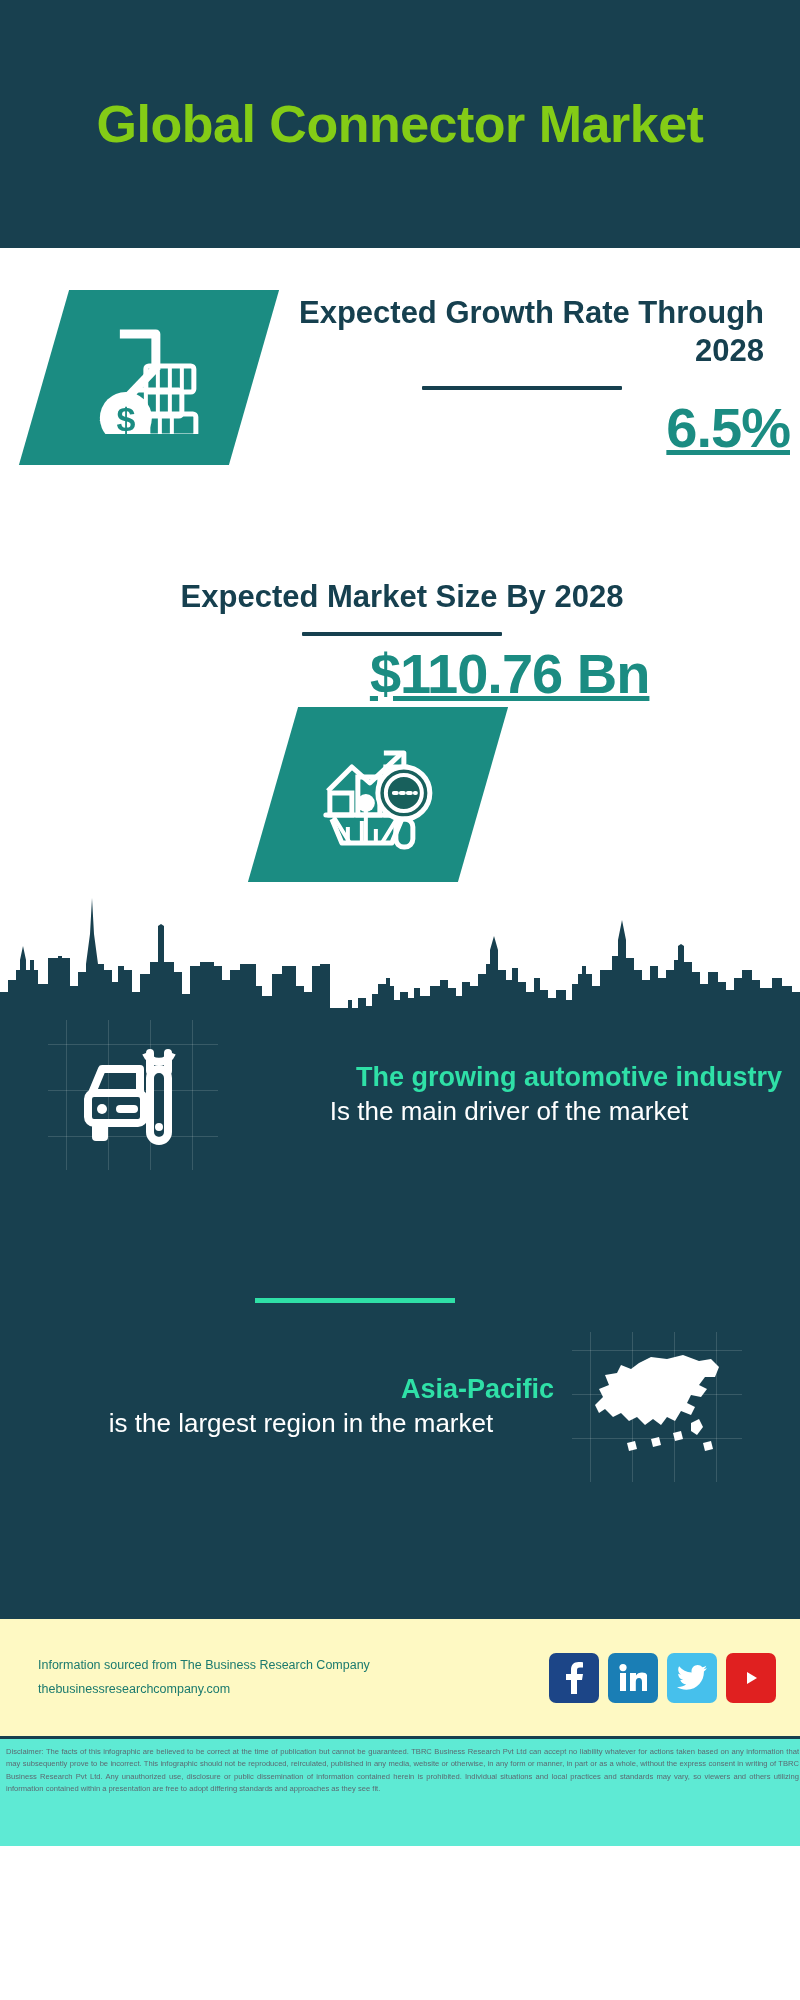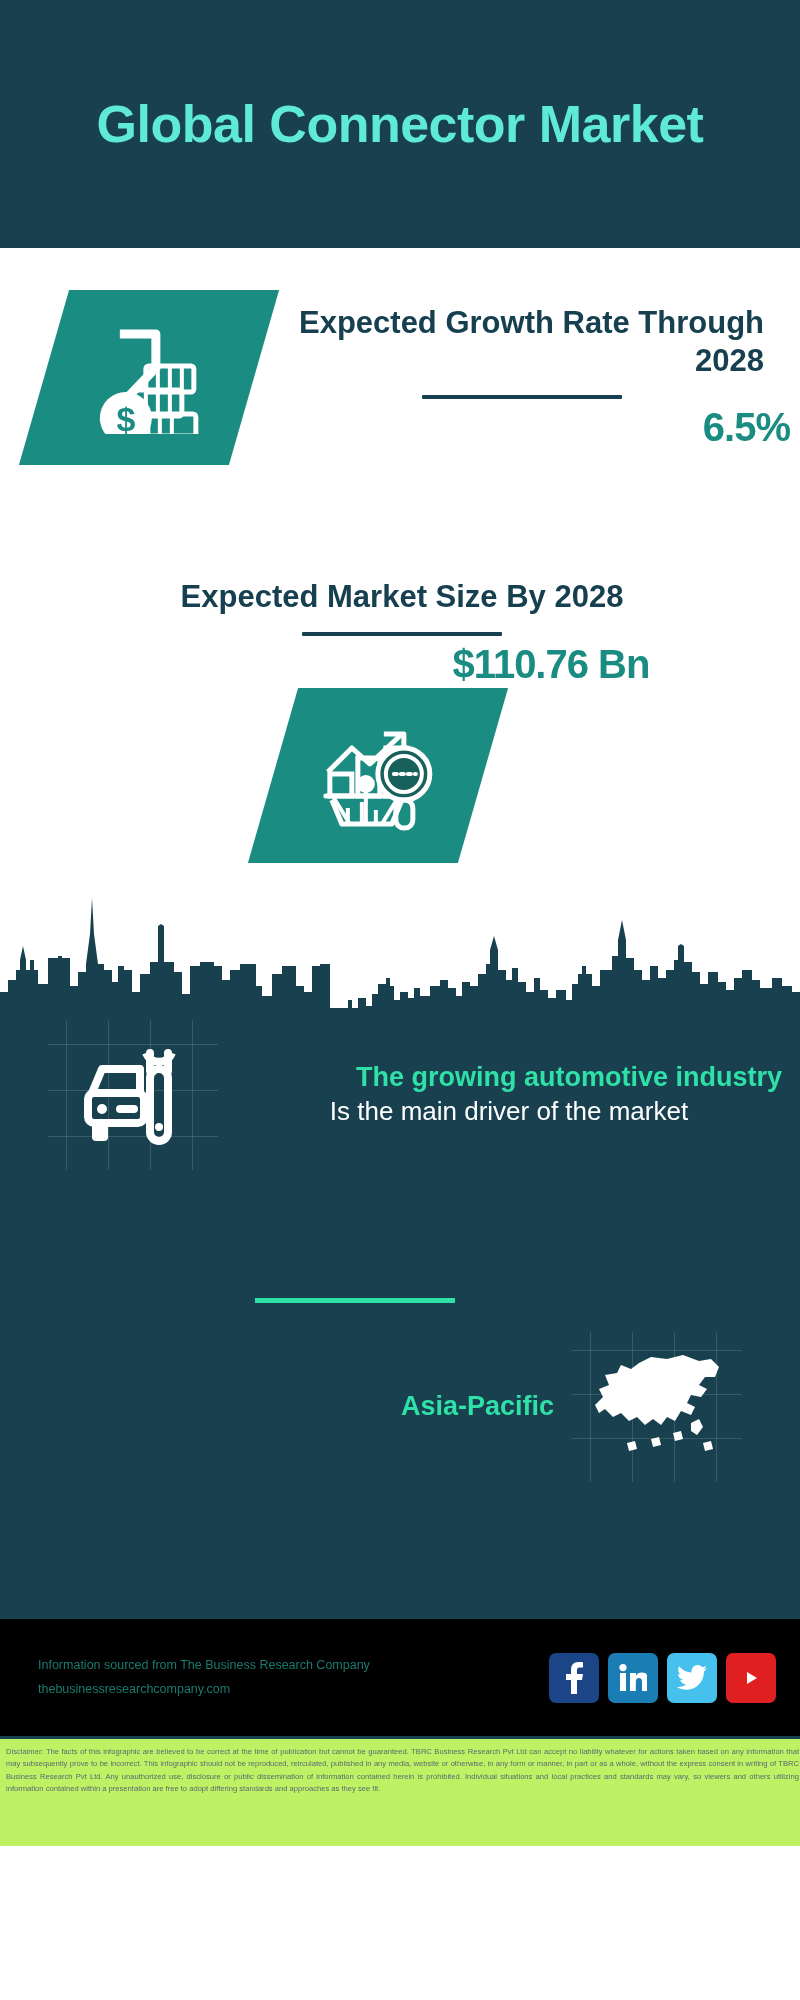--- a/index.html
+++ b/index.html
@@ -14,21 +14,21 @@
 
   
   .header{
     width:800px; height:248px;
     background:#18404f;
     display:flex; align-items:center; justify-content:center;
     text-align:center;
   }
   .header h1{
     font-size:52px; line-height:1.12; font-weight:bold;
-    color:#5eead4; letter-spacing:-0.5px;
+    color:#84cc16; letter-spacing:-0.5px;
     max-width:640px;
     font-family:"Liberation Sans", sans-serif;
   }
 
   
   .white-zone{
     position:relative;
     width:800px; height:760px;
     background:#ffffff;
     overflow:hidden;
@@ -52,22 +52,22 @@
   .stat-text{ flex:1 1 auto; text-align:right; }
   .stat-title{
     font-size:31px; font-weight:bold; line-height:1.22;
     color:#16404f; padding:0 26px;
   }
   .rule{
     width:200px; height:4px; background:#16404f;
     margin:16px auto 4px auto; border-radius:1px;
   }
   .stat-value{
-    font-size:40px; font-weight:bold; color:#1b8c82;
-    line-height:1.2; letter-spacing:-1px;
+    font-size:56px; font-weight:bold; color:#1b8c82;
+    line-height:1.2; letter-spacing:-1px;text-decoration:underline;
   }
 
   .row1 .para{ margin-left:44px; }
   .row1 .stat-text{ margin-right:10px; }
   .row2 .stat-text{ margin-left:4px; }
   .row2 .para{ margin-right:44px; }
 
   
   .dark-zone{
     position:relative;
@@ -106,42 +106,42 @@
     position:absolute; top:290px; left:255px;
     width:200px; height:5px; background:#2fe0a7;
   }
 
   .db1 .icon-tile{ margin-left:48px; }
   .db2 .icon-tile{ margin-right:58px; }
   .db2 .dark-text{ margin-left:30px; }
 
   
   .footer{
-    width:800px; height:120px; background:#000000;
+    width:800px; height:120px; background:#fef9c3;
     display:flex; align-items:center;
     padding:0 24px 0 38px;
     border-top:3px solid #18404f;
   }
   .source-text{ flex:1 1 auto; }
   .source-text div{
     font-size:12.5px; color:#1b7a6e; line-height:1.85;
     font-family:"Liberation Sans", sans-serif;
   }
   .socials{ display:flex; gap:9px; flex:0 0 auto; }
   .social{
     width:50px; height:50px; border-radius:7px;
     display:flex; align-items:center; justify-content:center;
   }
 
   
   .disclaimer{
     width:800px; height:110px;
     border-top:3px solid #18404f;
     padding:7px 1px 0 6px;
-    background:#bef264;
+    background:#5eead4;
   }
   .disclaimer p{
     font-size:7.6px; line-height:1.62; color:#5b6a72;
     text-align:justify;
     font-family:"Liberation Sans", sans-serif;
   }
 </style>
 </head>
 <body>
 
@@ -242,20 +242,21 @@
       <div class="accent-line">The growing automotive industry</div>
       <div class="plain-line">Is the main driver of the market</div>
     </div>
   </div>
 
   <div class="divider-green"></div>
 
   <div class="dark-block db2">
     <div class="dark-text">
       <div class="accent-line">Asia-Pacific</div>
+      <div class="plain-line">is the largest region in the market</div>
     </div>
     <div class="icon-tile">
       <div class="grid-bg" style="top:0;left:0;width:170px;height:150px;">
         <div class="grid-line" style="left:18px;top:0;width:1px;height:150px;"></div>
         <div class="grid-line" style="left:60px;top:0;width:1px;height:150px;"></div>
         <div class="grid-line" style="left:102px;top:0;width:1px;height:150px;"></div>
         <div class="grid-line" style="left:144px;top:0;width:1px;height:150px;"></div>
         <div class="grid-line" style="top:18px;left:0;width:170px;height:1px;"></div>
         <div class="grid-line" style="top:62px;left:0;width:170px;height:1px;"></div>
         <div class="grid-line" style="top:106px;left:0;width:170px;height:1px;"></div>

